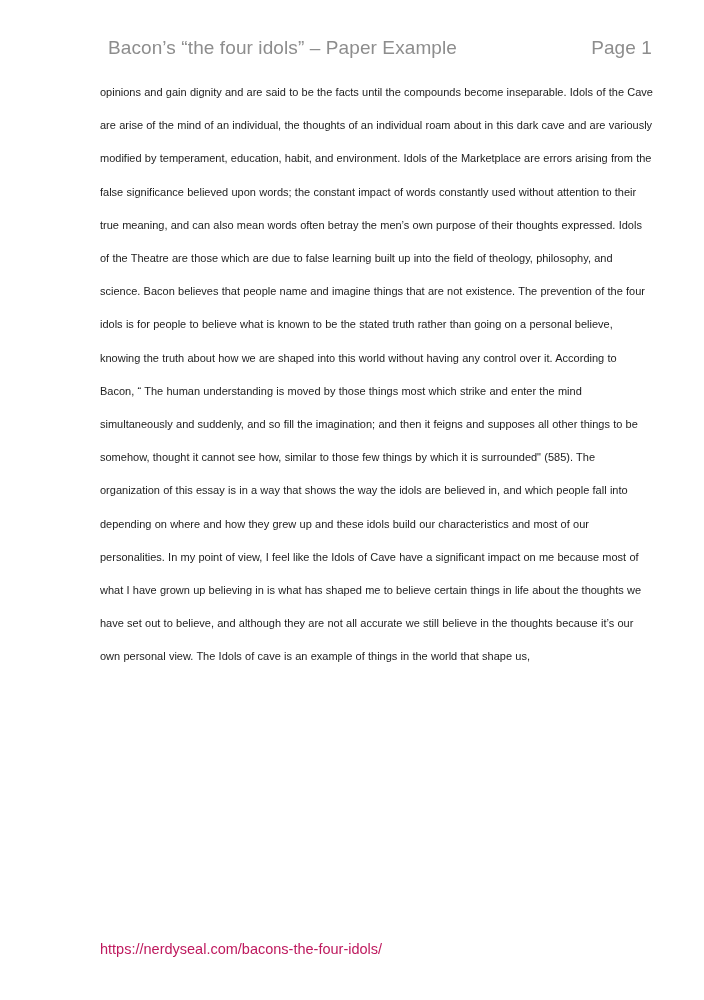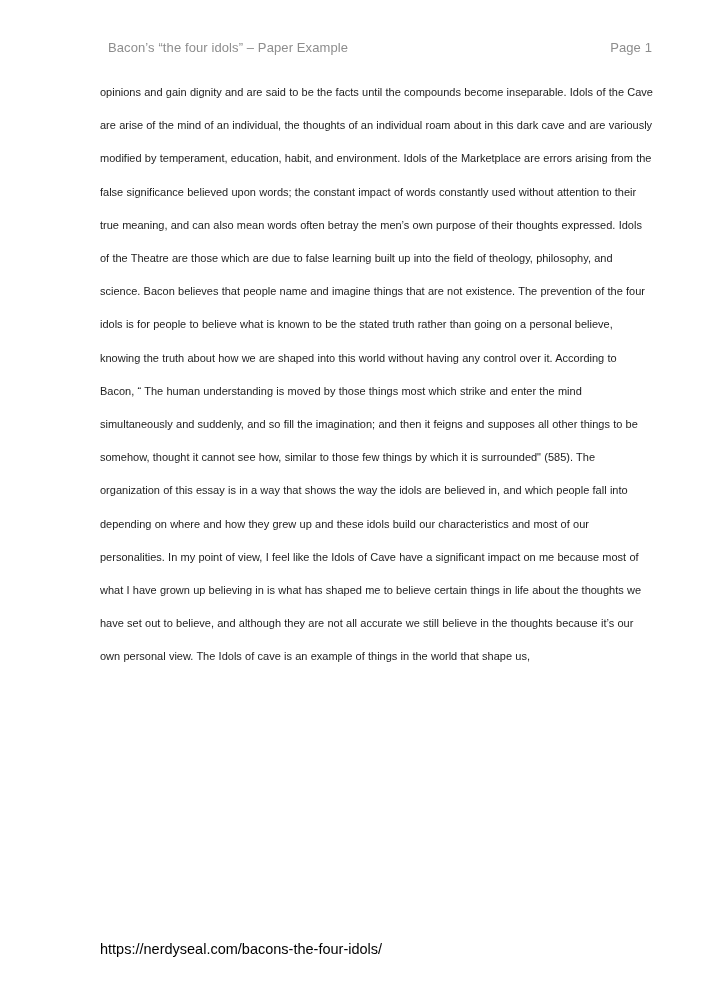--- a/index.html
+++ b/index.html
@@ -27,21 +27,21 @@
   
   .running-header {
     position: absolute;
     top: 38px;
     left: 108px;
     right: 52px;
     height: 20px;
     display: flex;
     align-items: flex-start;
     justify-content: space-between;
-    font-size: 13px;
+    font-size: 19px;
     line-height: 20px;
     color: #8d8d8d;
     letter-spacing: 0.1px;
     white-space: nowrap;
   }
   .running-header .doc-title {
     flex: 0 1 auto;
     overflow: hidden;
     text-overflow: ellipsis;
   }
@@ -66,21 +66,21 @@
     margin: 0;
   }
 
   
   .source-url {
     position: absolute;
     top: 938px;
     left: 100px;
     font-size: 14.5px;
     line-height: 22px;
-    color: #000000;
+    color: #be185d;
     white-space: nowrap;
   }
 </style>
 </head>
 <body>
 
 <div class="page">
 
   <div class="running-header">
     <span class="doc-title">Bacon’s “the four idols” – Paper Example</span>

